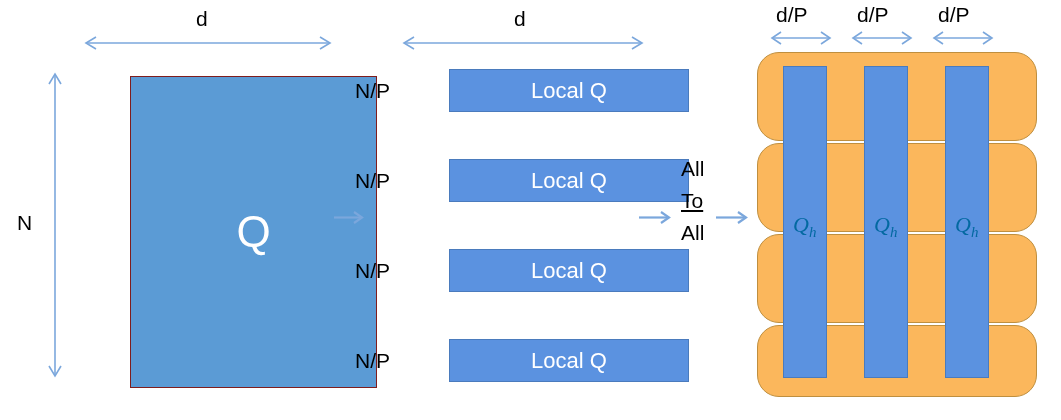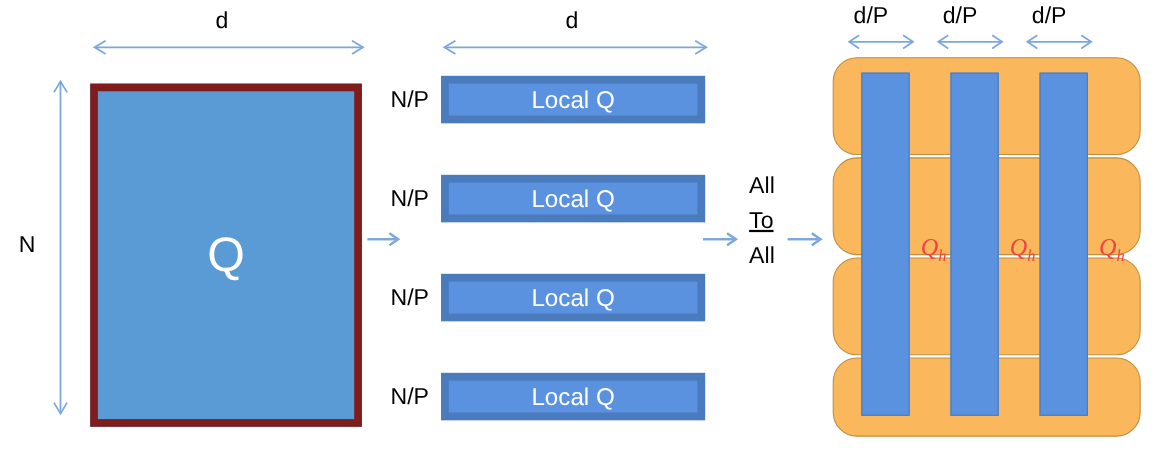--- a/index.html
+++ b/index.html
@@ -15,22 +15,23 @@
     position:absolute;
     font-size:21px;
     line-height:1;
     color:#000;
     white-space:nowrap;
     font-family:"Liberation Sans","DejaVu Sans",sans-serif;
   }
   .box-blue{
     position:absolute;
     background:#5B9BD5;
-    border:7px solid #7f1d1d;
+    border:1px solid #7f1d1d;
     box-sizing:border-box;
+    margin-left:48px;
   }
   .box-blue.flat{background:#5B92E0;border-color:#4a7bbd;}
   .box-orange{
     position:absolute;
     background:#FBB75C;
     border:1px solid #BF8F3F;
     border-radius:22px;
     box-sizing:border-box;
   }
   .col-blue{
@@ -41,26 +42,25 @@
   }
   .white-text{
     color:#ffffff;
     display:flex;align-items:center;justify-content:center;
     width:100%;height:100%;
   }
   .qbig{font-size:44px;color:#ffffff;font-weight:400;}
   .localq{font-size:22px;color:#ffffff;}
   .qh{
     position:absolute;
-    color:#ef4444;
+    color:#0369a1;
     font-family:"Liberation Serif","DejaVu Serif",serif;
     font-style:italic;
     font-size:22px;
     white-space:nowrap;
-    margin-left:44px;
   }
   .qh sub{font-size:15px;font-style:italic;}
 
   
   svg.arrow{position:absolute;overflow:visible;}
   .astroke{stroke:#7BA7DC;fill:none;stroke-width:1.6;}
   .astroke2{stroke:#7BA7DC;fill:none;stroke-width:2.2;}
 </style>
 </head>
 <body>

